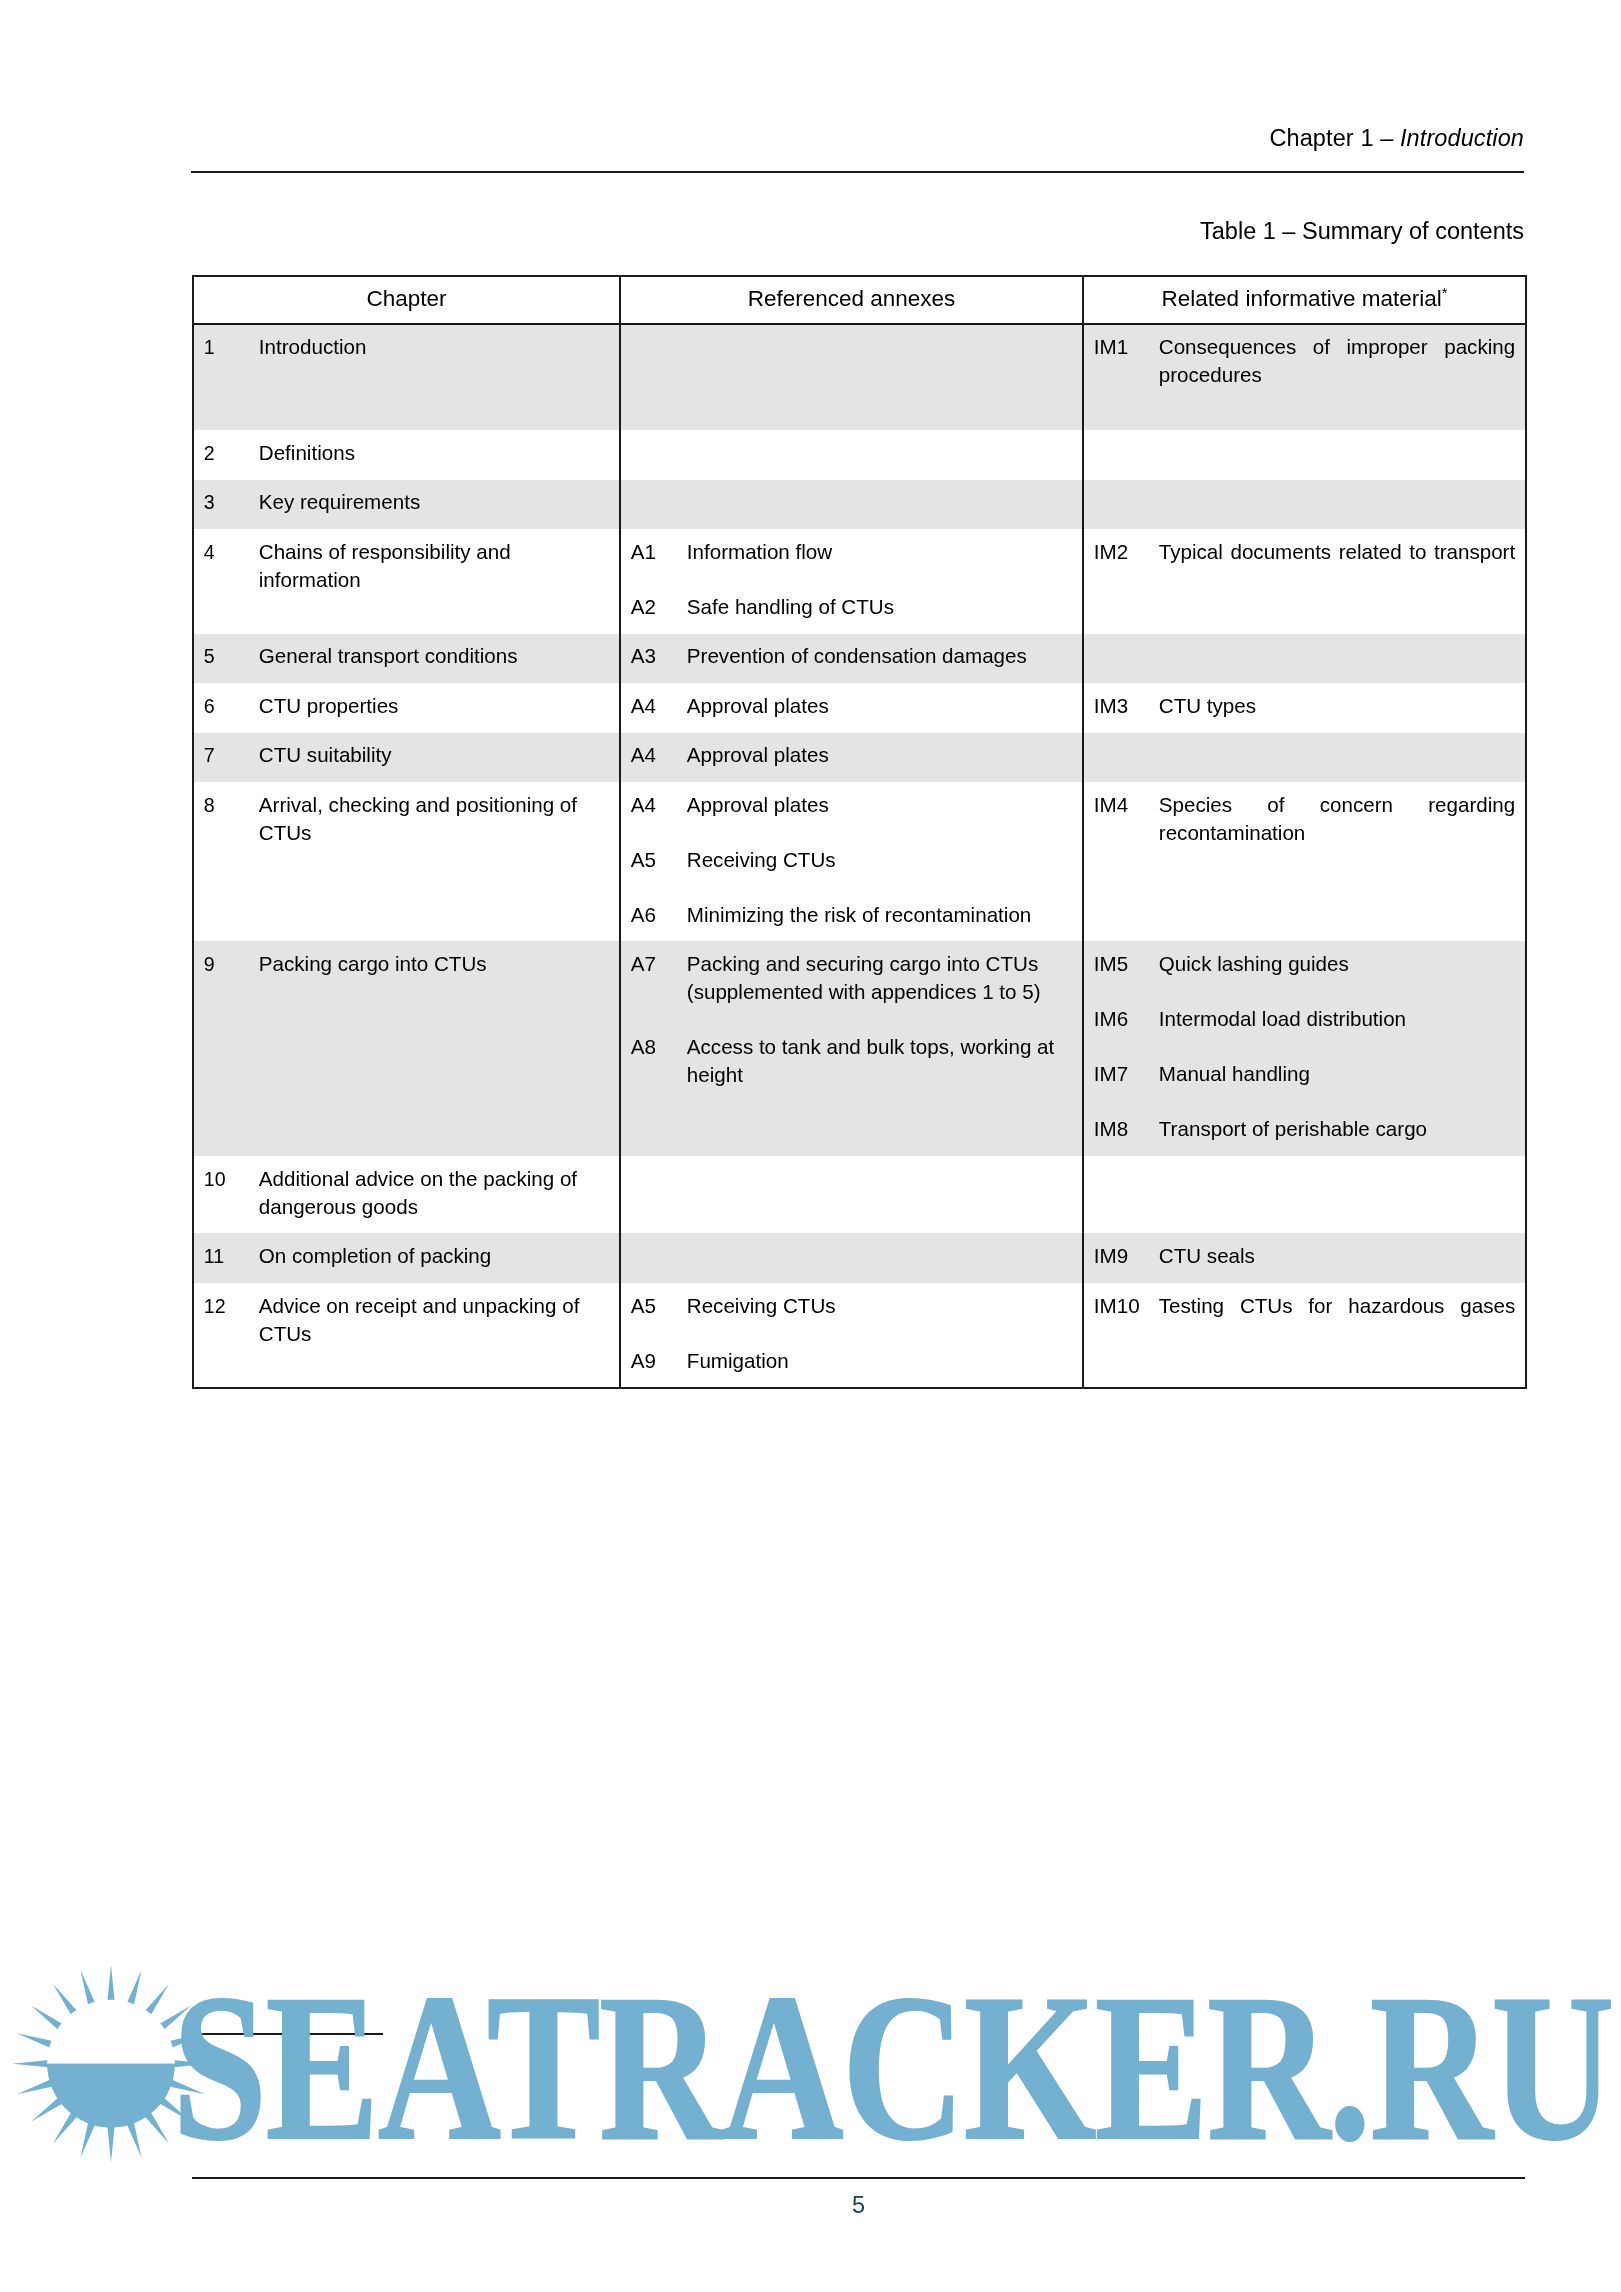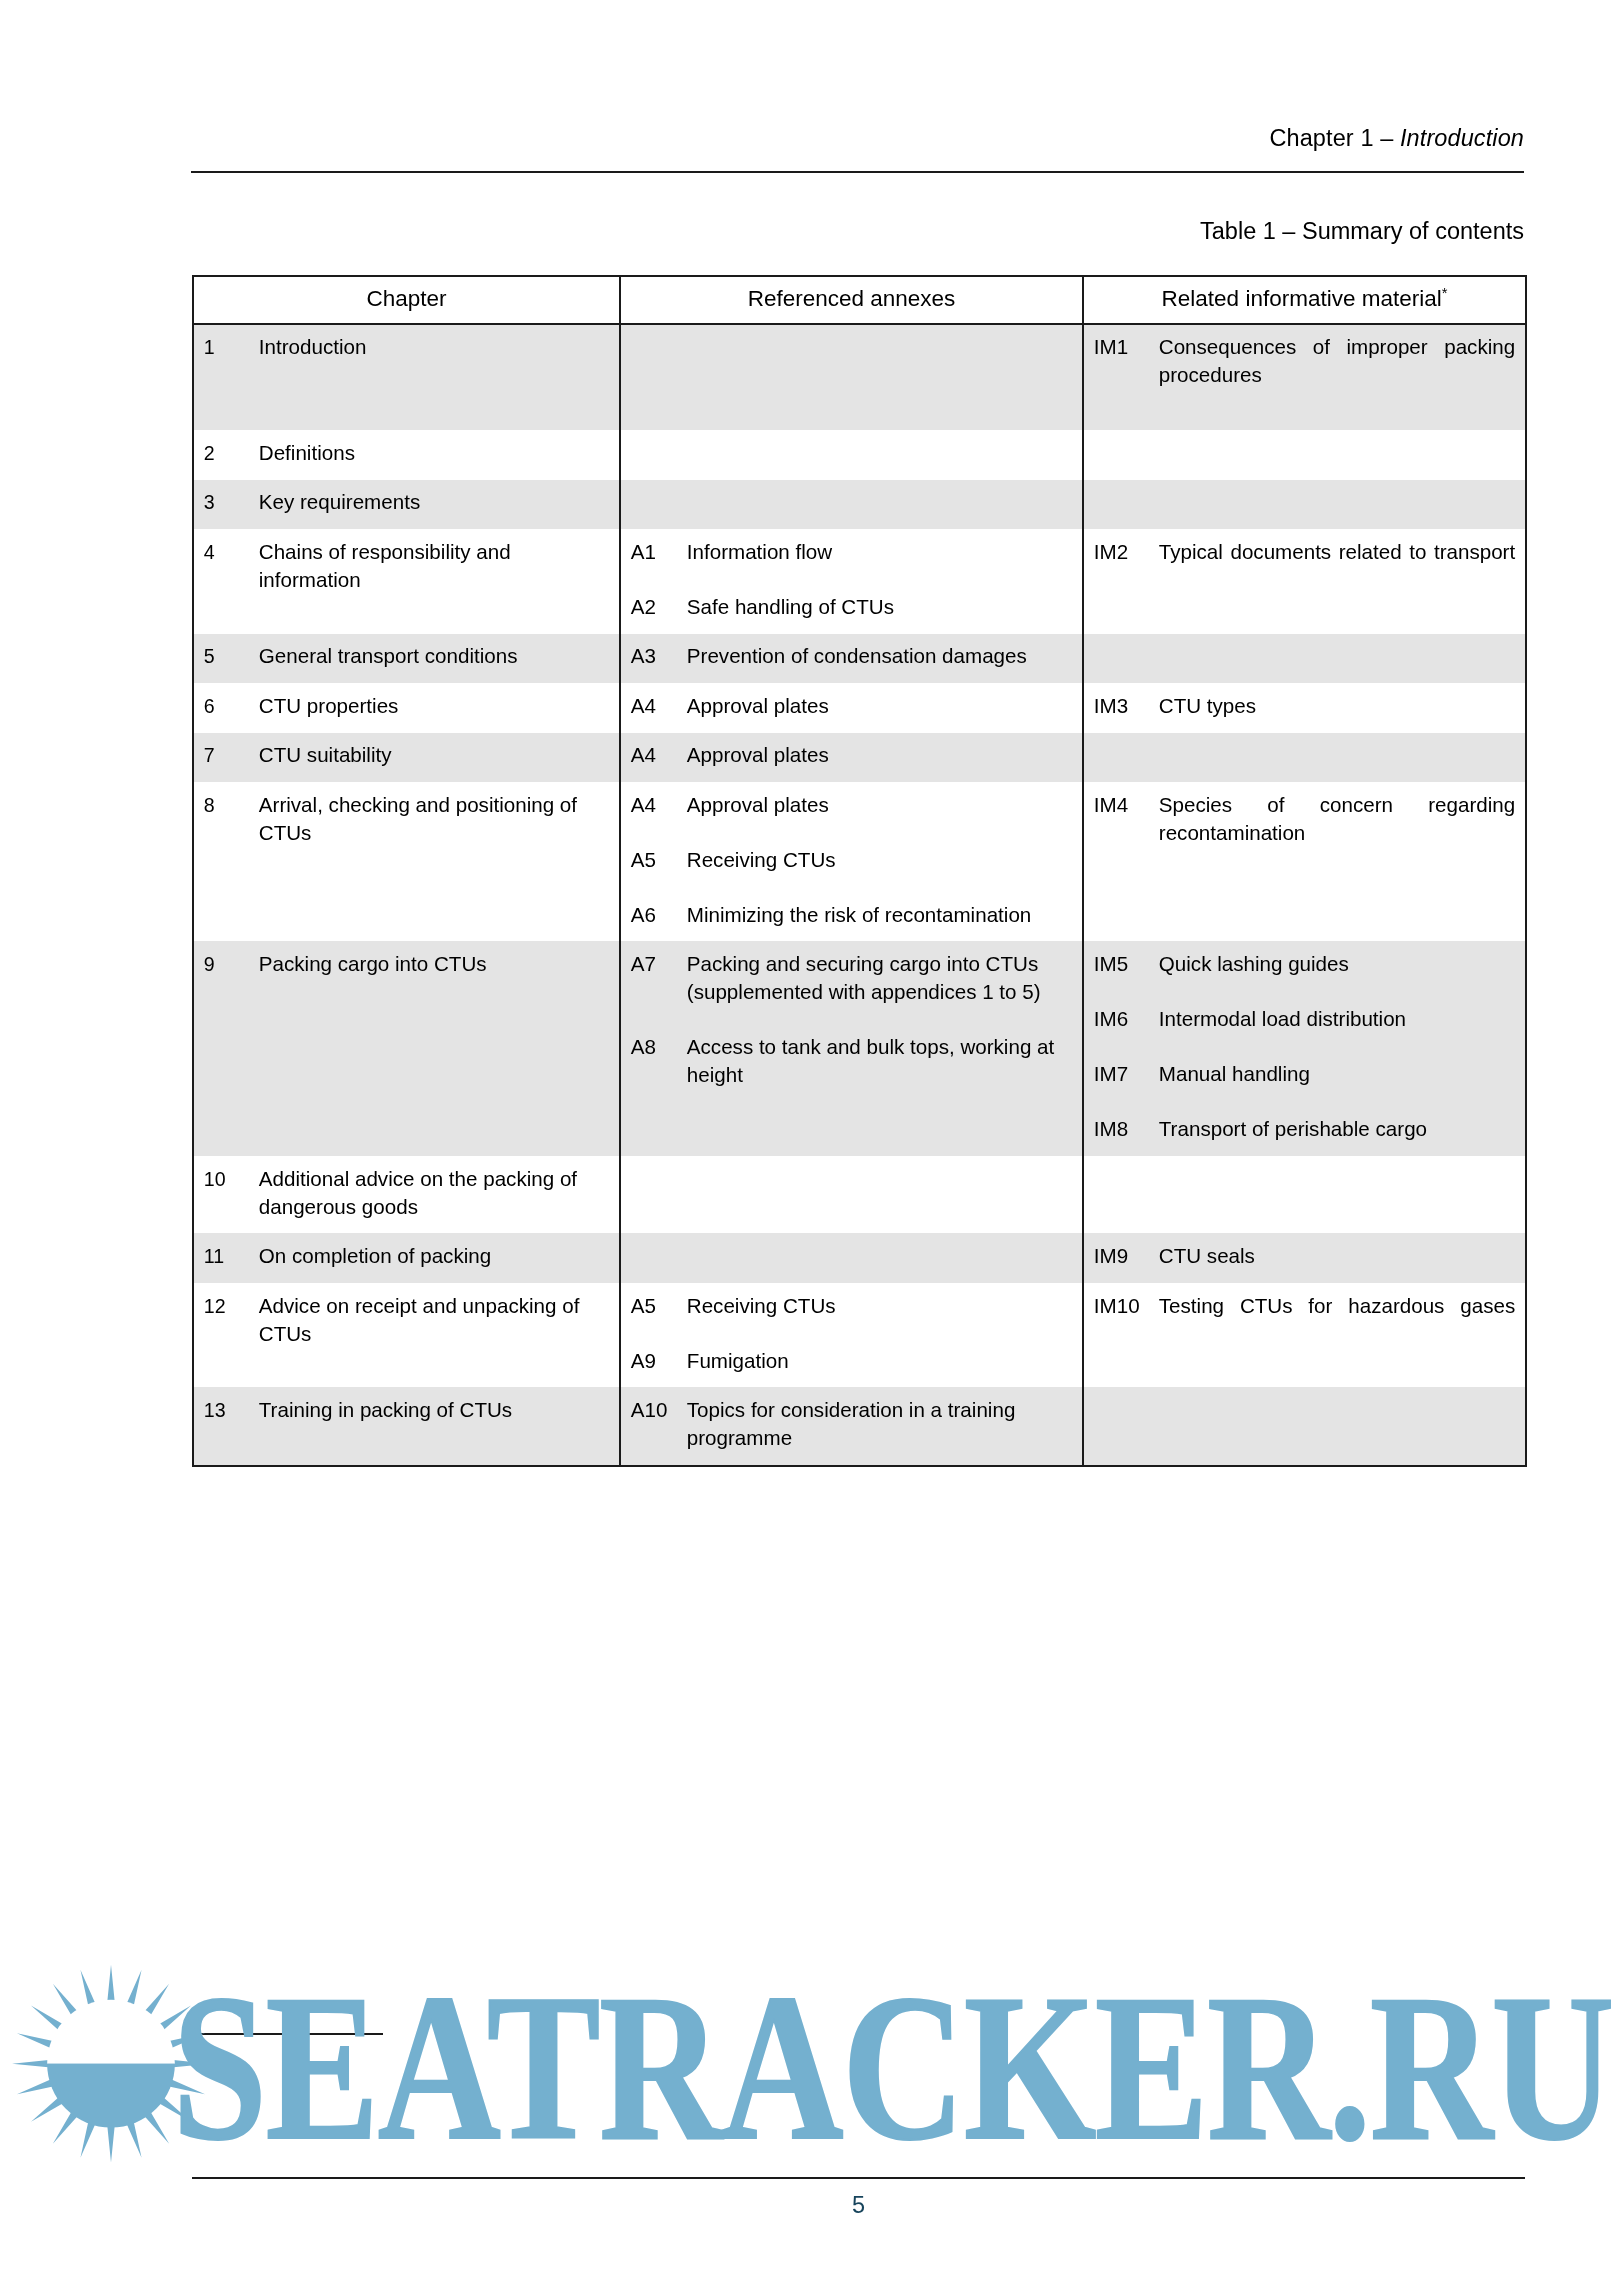--- a/index.html
+++ b/index.html
@@ -526,41 +526,20 @@
             </td>
             <td class="col-div-l">
               <div class="cellpad">
                 <div class="entry">
                   <span class="key k-im">IM10</span>
                   <span class="txt justify">Testing CTUs for hazardous gases</span>
                 </div>
               </div>
             </td>
           </tr>
-          <tr class="shaded">
-            <td>
-              <div class="cellpad">
-                <div class="entry">
-                  <span class="key k-chapter chapter-num">13</span>
-                  <span class="txt">Training in packing of CTUs</span>
-                </div>
-              </div>
-            </td>
-            <td class="col-div-l">
-              <div class="cellpad">
-                <div class="entry">
-                  <span class="key k-annex">A10</span>
-                  <span class="txt">Topics for consideration in a training programme</span>
-                </div>
-              </div>
-            </td>
-            <td class="col-div-l">
-              <div class="cellpad"></div>
-            </td>
-          </tr>
         </tbody>
     </table>
   </div>
 
   <div class="footnote-rule"></div>
 
   <div class="footer-rule"></div>
   <div class="page-number">5</div>
 
   <div class="watermark">

